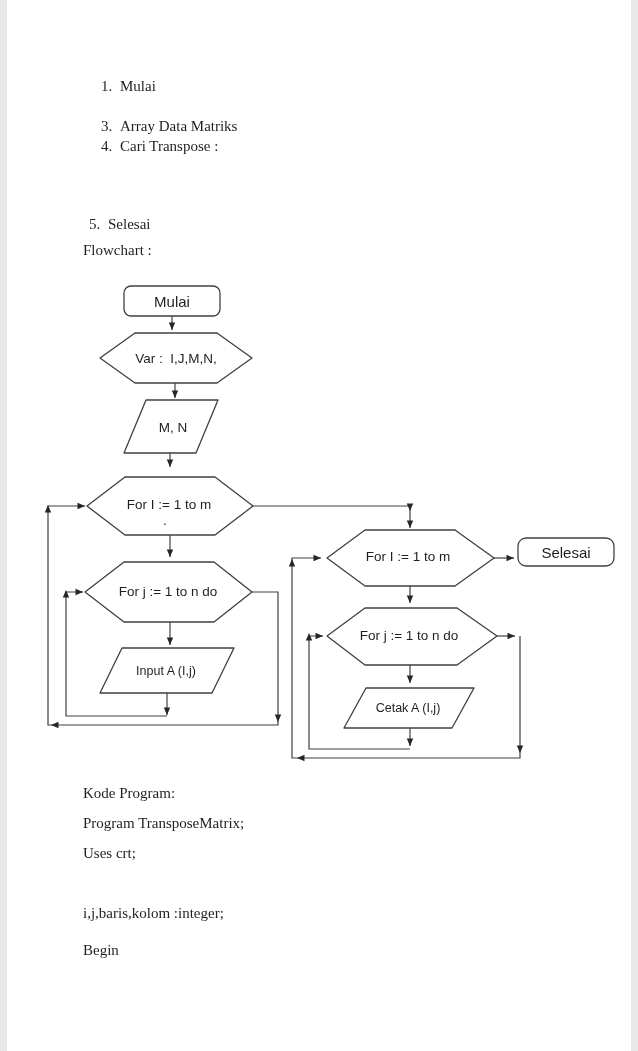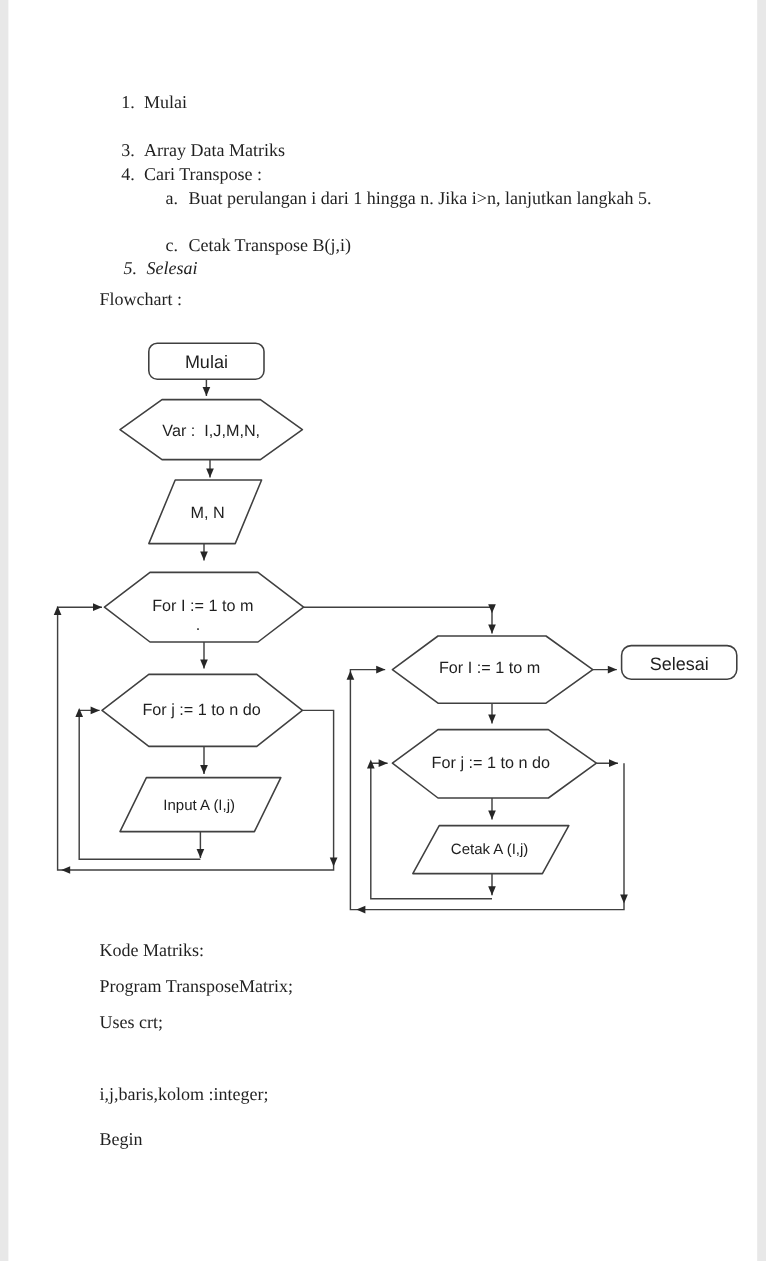--- a/index.html
+++ b/index.html
@@ -28,23 +28,21 @@
   .t15 { font-size:15px; }
 </style>
 </head>
 <body>
 
 <div class="page">
 
   <div class="li" style="top:76px;  left:94px;"><span class="marker">1.</span><span>Mulai</span></div>
   <div class="li" style="top:116px; left:94px;"><span class="marker">3.</span><span>Array Data Matriks</span></div>
   <div class="li" style="top:136px; left:94px;"><span class="marker">4.</span><span>Cari Transpose :</span></div>
-  <div class="li" style="top:156px; left:131px;"><span class="marker">a.</span><span>Buat perulangan i dari 1 hingga n. Jika i&gt;n, lanjutkan langkah 5.</span></div>
-  <div class="li" style="top:195px; left:131px;"><span class="marker">c.</span><span>Cetak Transpose B(j,i)</span></div>
-  <div class="li" style="top:214px; left:96px;font-style:italic;"><span class="marker">5.</span><span>Selesai</span></div>
+  <div class="li" style="top:214px; left:82px;"><span class="marker">5.</span><span>Selesai</span></div>
 
   <div class="para" style="top:240px;">Flowchart :</div>
 
   <svg class="flow" width="638" height="1051" viewBox="0 0 638 1051">
 
     <g>
       <path class="cline" d="M165 316 V330"></path>
       <path class="cline" d="M168 383 V398"></path>
       <path class="cline" d="M163 453 V467"></path>
       <path class="cline" d="M163 535 V557"></path>
@@ -135,19 +133,19 @@
       <path class="shape" d="M320 636 L358 608 H450 L490 636 L450 665 H358 Z"></path>
       <text class="t13" x="402" y="640">For j := 1 to n do</text>
     </g>
 
     <g>
       <path class="shape" d="M359 688 H467 L445 728 H337 Z"></path>
       <text class="t12" x="401" y="712">Cetak A (I,j)</text>
     </g>
   </svg>
 
-  <div class="para" style="top:783px;">Kode Matriks:</div>
+  <div class="para" style="top:783px;">Kode Program:</div>
   <div class="para" style="top:813px;">Program TransposeMatrix;</div>
   <div class="para" style="top:843px;">Uses crt;</div>
   <div class="para" style="top:903px;">i,j,baris,kolom :integer;</div>
   <div class="para" style="top:940px;">Begin</div>
 
 </div>
 
 </body></html>

